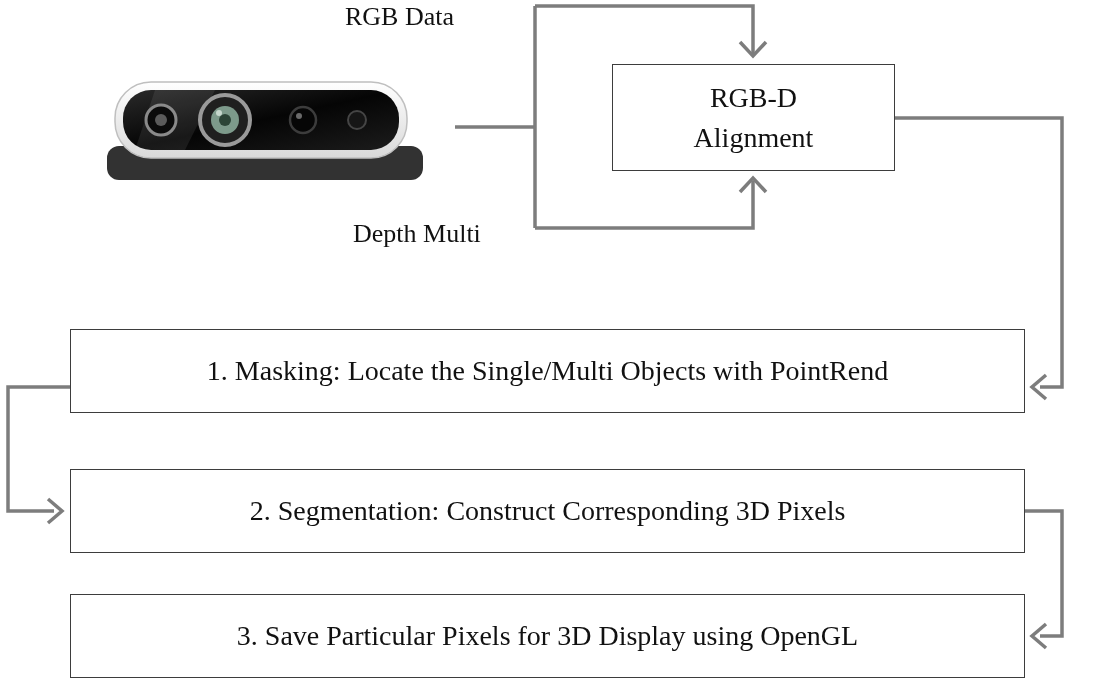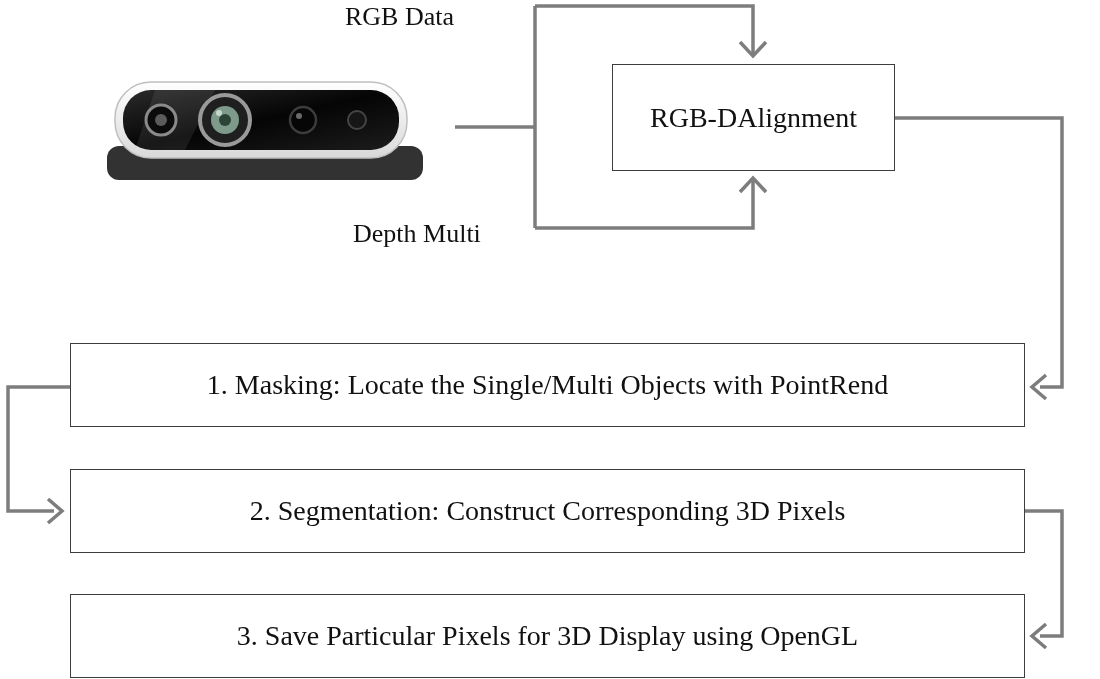--- a/index.html
+++ b/index.html
@@ -33,30 +33,30 @@
     text-align: center;
     color: #111111;
     box-sizing: border-box;
   }
 
   #alignment-box {
     left: 612px; top: 64px;
     width: 283px; height: 107px;
     font-size: 28px;
     line-height: 1.4;
-    flex-direction: row;
+    flex-direction: column;
   }
 
   .stepbox {
     left: 70px;
     width: 955px;
     height: 84px;
     font-size: 28px;
   }
-  #step-1 { top: 343px; }
+  #step-1 { top: 329px; }
   #step-2 { top: 469px; }
   #step-3 { top: 594px; }
 
   #connector-svg {
     position: absolute;
     left: 0; top: 0;
     width: 1100px;
     height: 679px;
     pointer-events: none;
   }

